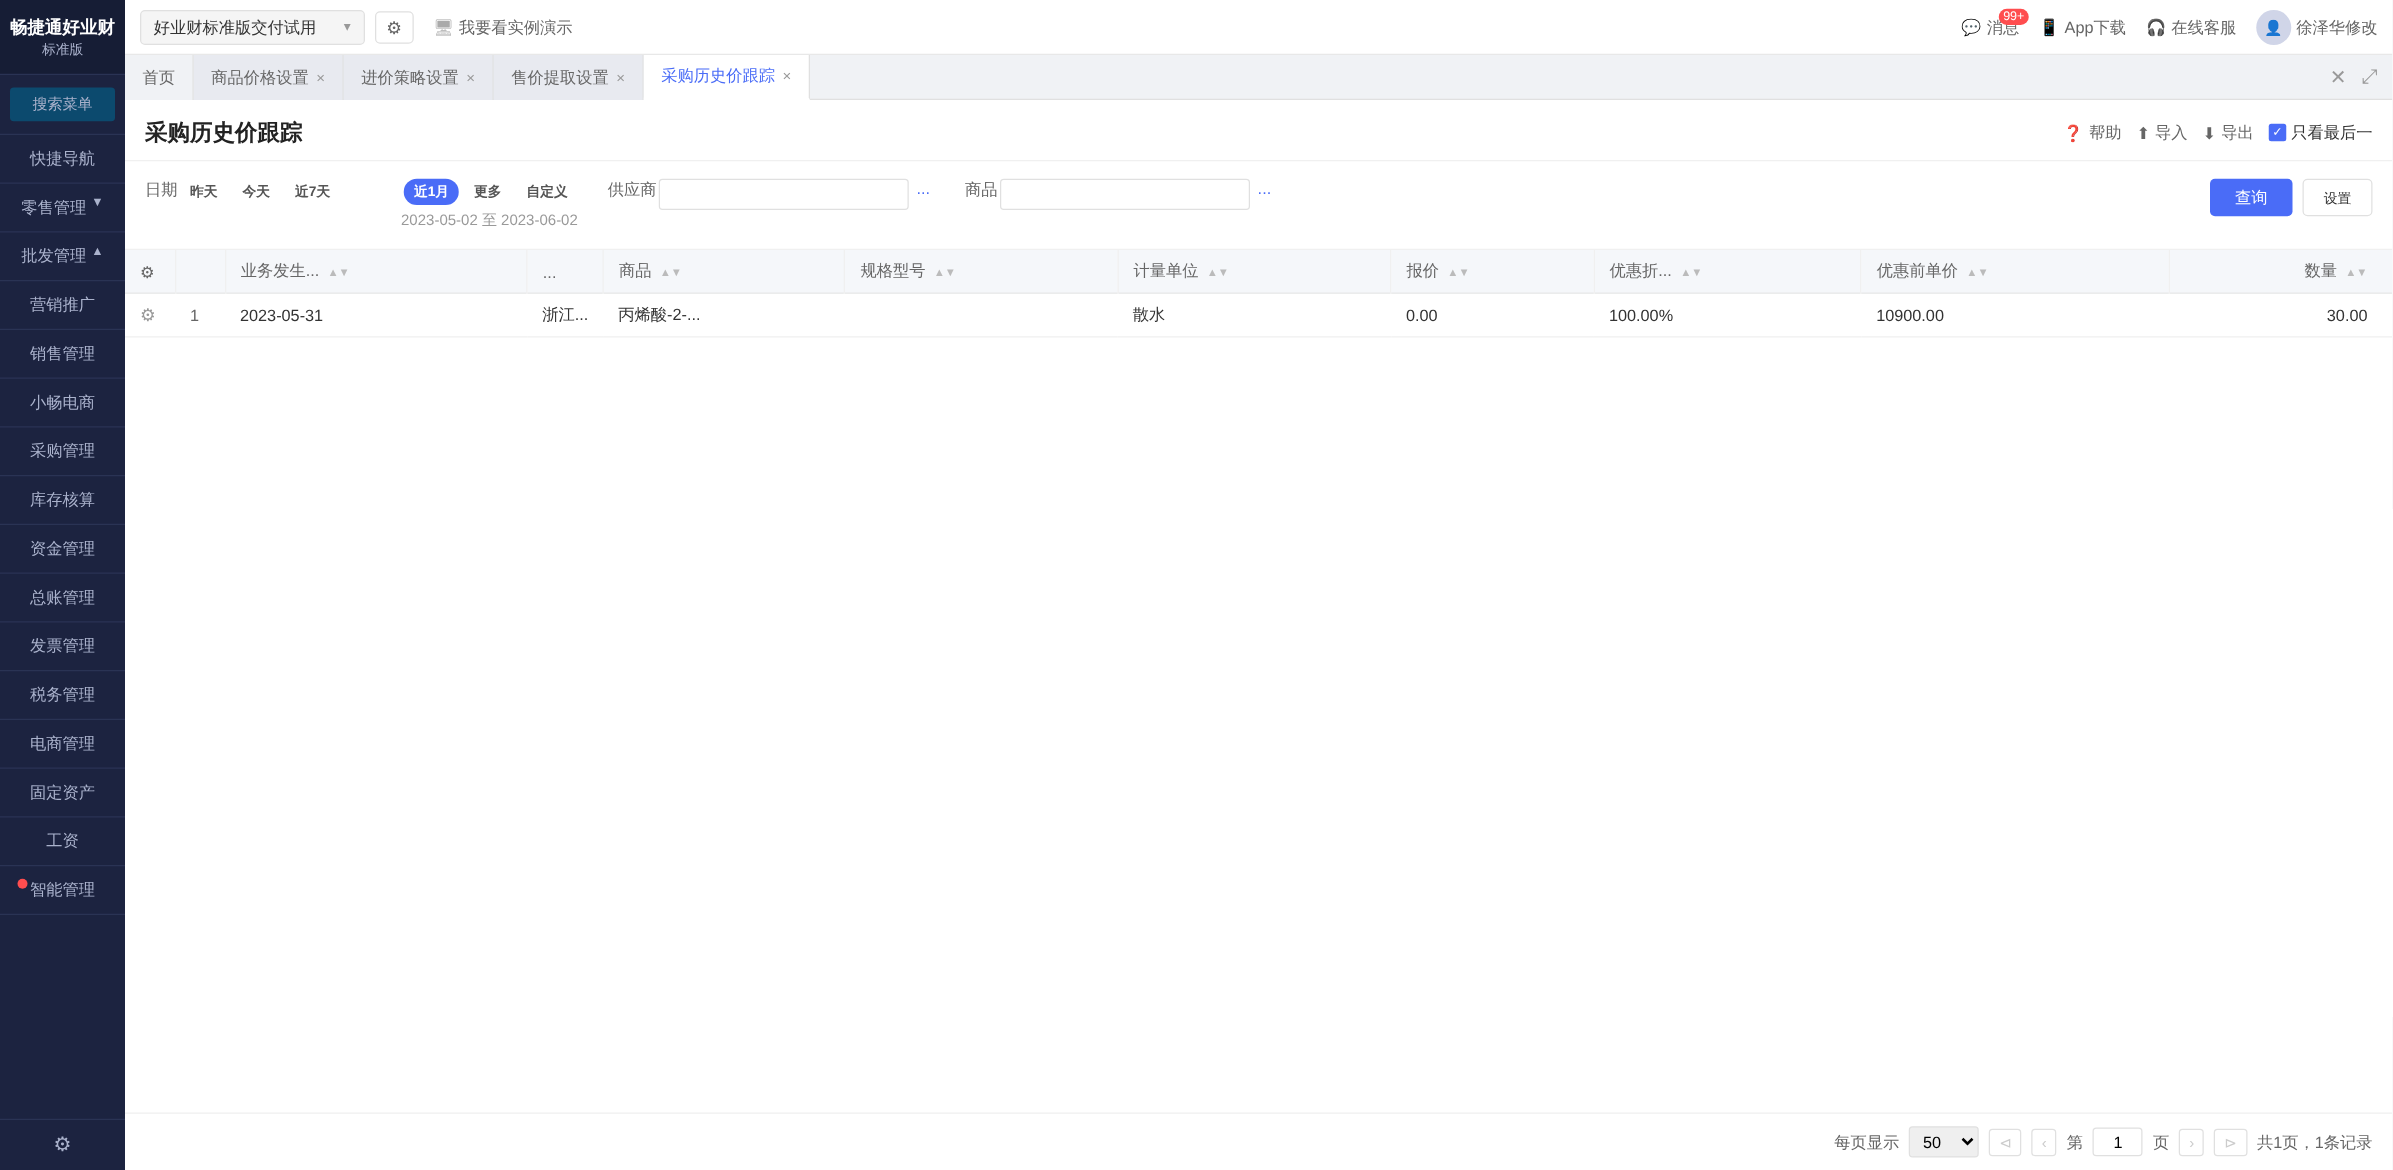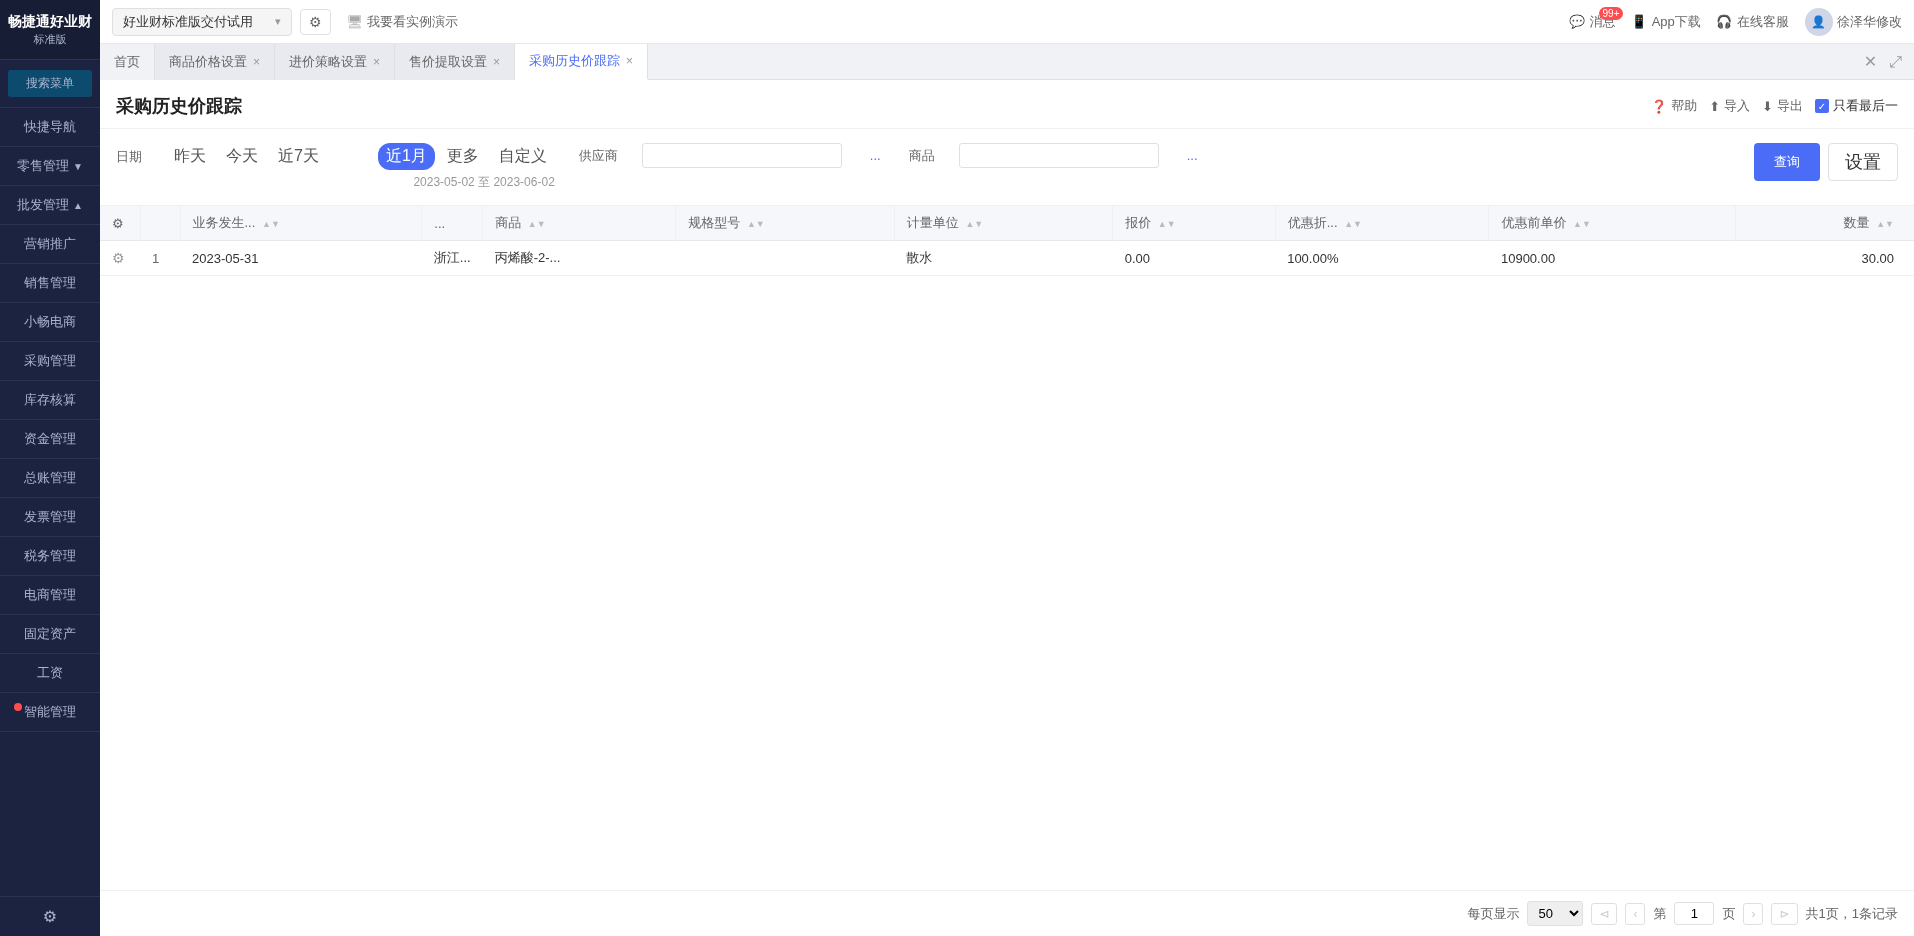--- a/index.html
+++ b/index.html
@@ -5,21 +5,21 @@
     * { box-sizing: border-box; margin: 0; padding: 0; }
     body { font-family: "Microsoft YaHei", "PingFang SC", Arial, sans-serif; font-size: 13px; background: #f0f2f5; color: #333; display: flex; height: 936px; overflow: hidden; }
 
     
     .sidebar { width: 100px; background: #1c2340; color: #aab2cc; display: flex; flex-direction: column; flex-shrink: 0; height: 100%; }
     .sidebar-logo { padding: 12px 8px; background: #161d35; display: flex; flex-direction: column; align-items: center; border-bottom: 1px solid #2a3354; }
     .sidebar-logo-text { color: #fff; font-size: 14px; font-weight: bold; line-height: 1.3; text-align: center; }
     .sidebar-logo-sub { color: #aab2cc; font-size: 11px; margin-top: 2px; }
     .sidebar-search { padding: 10px 8px; border-bottom: 1px solid #2a3354; }
     .sidebar-search-btn { width: 100%; background: #0c4a6e; border: none; color: #aab2cc; padding: 5px 8px; border-radius: 3px; cursor: pointer; font-size: 12px; text-align: center; }
-    .sidebar-nav-item { padding: 10px 0; text-align: center; cursor: pointer; color: #aab2cc; font-size: 13px; border-bottom: 1px solid #2a3354; display: flex; align-items: center; justify-content: center; gap: 4px; }
+    .sidebar-nav-item { padding: 10px 0; text-align: center; cursor: pointer; color: #aab2cc; font-size: 13px; border-bottom: 1px solid #2a3354; display: flex; justify-content: center; gap: 4px; }
     .sidebar-nav-item.has-dot { position: relative; }
     .sidebar-nav-item .nav-dot { width: 8px; height: 8px; background: #ff4d4f; border-radius: 50%; position: absolute; left: 14px; top: 10px; }
     .sidebar-bottom { margin-top: auto; padding: 10px 0; text-align: center; border-top: 1px solid #2a3354; }
     .sidebar-gear { color: #aab2cc; cursor: pointer; font-size: 16px; }
 
     
     .main { flex: 1; display: flex; flex-direction: column; overflow: hidden; }
 
     
     .topbar { height: 44px; background: #fff; border-bottom: 1px solid #e8e8e8; display: flex; align-items: center; padding: 0 12px; gap: 8px; flex-shrink: 0; }
@@ -46,31 +46,31 @@
     .content { flex: 1; background: #fff; overflow: auto; display: flex; flex-direction: column; }
     .page-header { padding: 14px 16px 10px; border-bottom: 1px solid #f0f0f0; display: flex; align-items: center; justify-content: space-between; }
     .page-title { font-size: 18px; font-weight: bold; color: #222; }
     .page-actions { display: flex; align-items: center; gap: 12px; }
     .page-action-item { display: flex; align-items: center; gap: 4px; color: #666; font-size: 13px; cursor: pointer; }
     .only-last-checkbox { display: flex; align-items: center; gap: 4px; color: #333; font-size: 13px; }
     .checkbox-blue { width: 14px; height: 14px; background: #4a6cf7; border-radius: 2px; display: flex; align-items: center; justify-content: center; color: #fff; font-size: 10px; }
 
     
     .filter-bar { padding: 14px 16px; border-bottom: 1px solid #f0f0f0; display: flex; align-items: flex-start; gap: 24px; flex-wrap: wrap; }
-    .filter-group { display: flex; align-items: center; gap: 24px; }
+    .filter-group { display: flex; align-items: flex-start; gap: 2px; }
     .filter-label { color: #666; font-size: 13px; white-space: nowrap; }
     .date-options { display: flex; align-items: center; gap: 4px; }
-    .date-option { padding: 3px 8px; border-radius: 3px; cursor: pointer; font-size: 16px; color: #555; }
+    .date-option { padding: 3px 8px; border-radius: 3px; cursor: pointer; font-size: 11px; color: #555; font-weight: bold; }
     .date-option.active { background: #4a6cf7; color: #fff; border-radius: 12px; margin-left: 47px; }
     .date-range { font-size: 12px; color: #999; margin-top: 4px; text-align: right; }
     .filter-input { border: 1px solid #e0e0e0; border-radius: 3px; padding: 4px 8px; font-size: 13px; width: 200px; outline: none; }
     .filter-more { color: #4a6cf7; cursor: pointer; font-size: 13px; padding: 0 4px; }
     .filter-actions { display: flex; gap: 8px; margin-left: auto; }
     .btn-primary { background: #4a6cf7; color: #fff; border: none; border-radius: 4px; padding: 6px 20px; cursor: pointer; font-size: 13px; }
-    .btn-default { background: #fff; color: #333; border: 1px solid #e0e0e0; border-radius: 4px; padding: 6px 16px; cursor: pointer; font-size: 18px; }
+    .btn-default { background: #fff; color: #333; border: 1px solid #e0e0e0; border-radius: 4px; padding: 6px 16px; cursor: pointer; font-size: 11px; }
 
     
     .table-container { flex: 1; overflow: auto; }
     table { width: 100%; border-collapse: collapse; font-size: 13px; }
     thead tr { background: #f5f7fa; border-bottom: 1px solid #e8e8e8; }
     thead th { padding: 8px 12px; text-align: left; color: #666; font-weight: 500; white-space: nowrap; border-right: 1px solid #f0f0f0; cursor: pointer; }
     thead th:last-child { border-right: none; }
     thead th .sort-icons { display: inline-flex; flex-direction: column; margin-left: 3px; font-size: 9px; line-height: 1; color: #bbb; }
     tbody tr { border-bottom: 1px solid #f0f0f0; }
     tbody td { padding: 8px 12px; color: #333; white-space: nowrap; }

